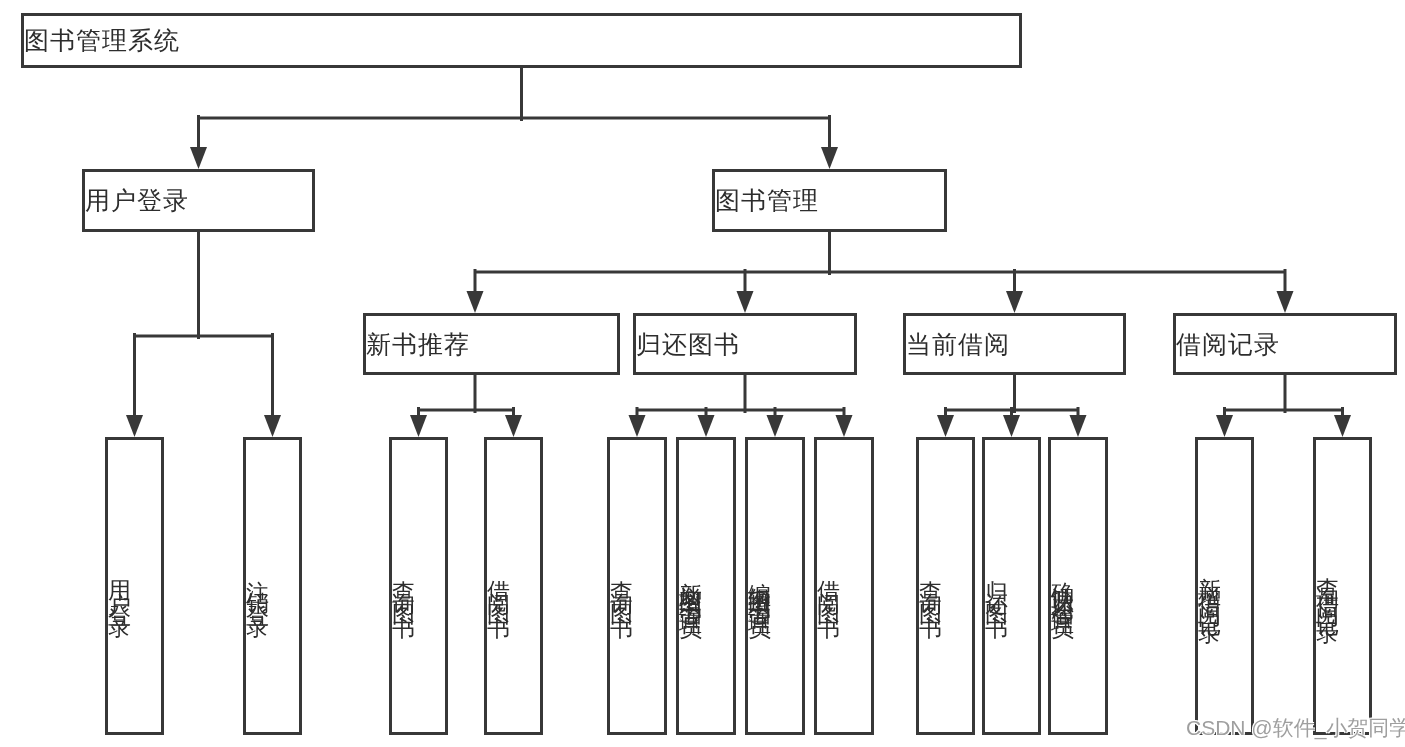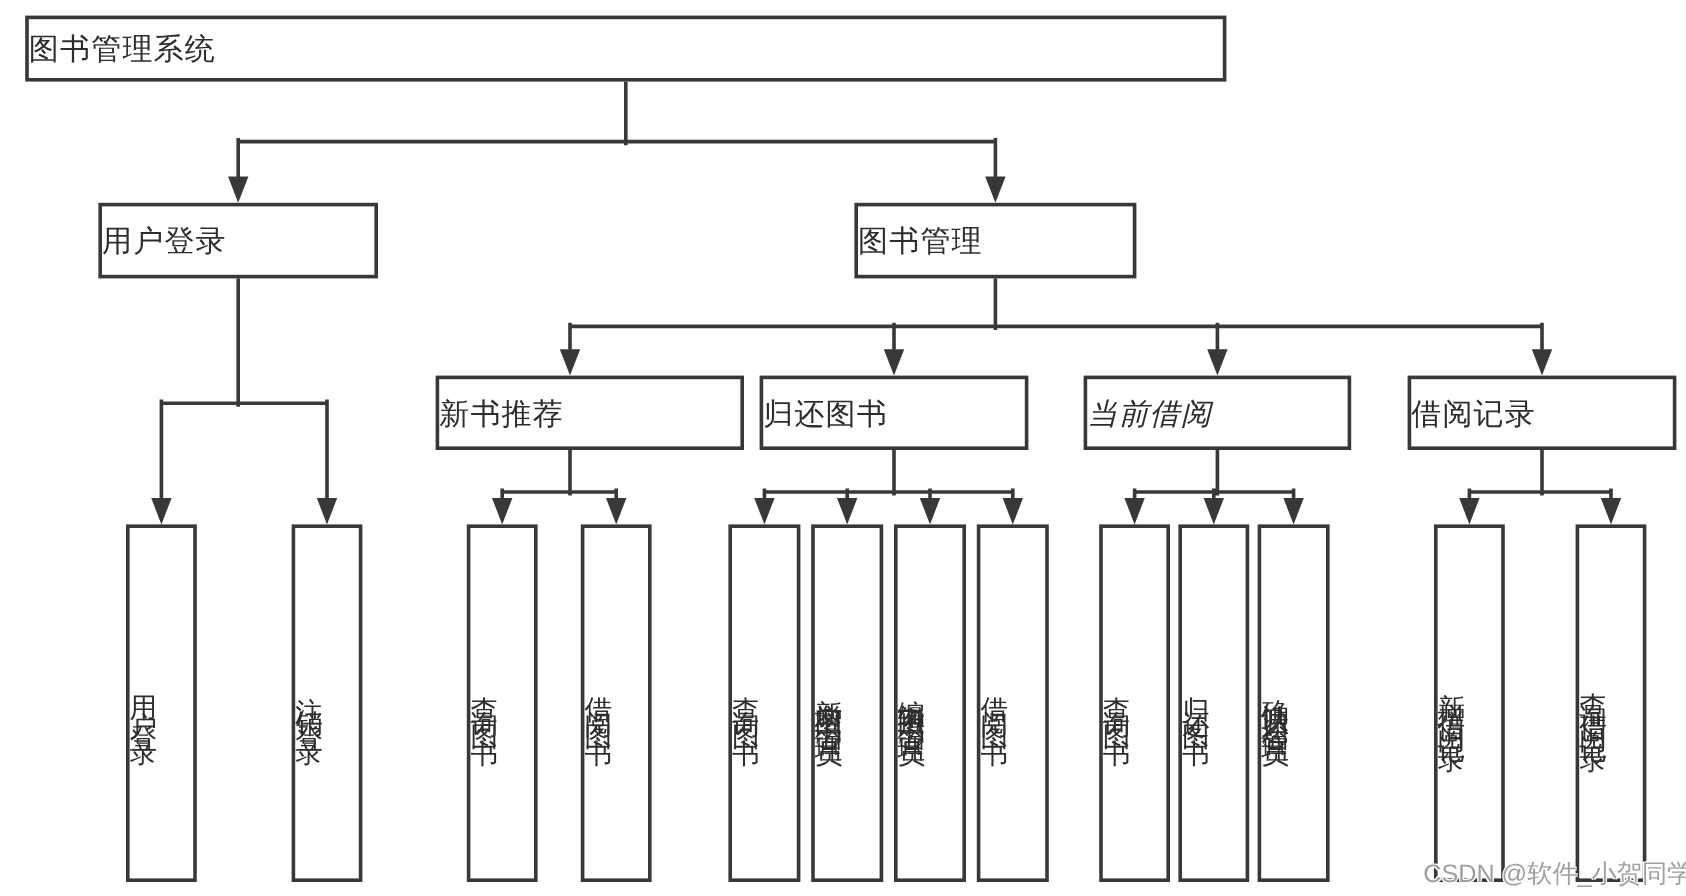--- a/index.html
+++ b/index.html
@@ -124,21 +124,21 @@
   <div class="hbox" style="left:712px; top:169px; width:235px; height:63px;">
     <span>图书管理</span>
   </div>
 
   <div class="hbox" style="left:363px; top:313px; width:257px; height:62px;">
     <span>新书推荐</span>
   </div>
   <div class="hbox" style="left:633px; top:313px; width:224px; height:62px;">
     <span>归还图书</span>
   </div>
-  <div class="hbox" style="left:903px; top:313px; width:223px; height:62px;font-style:italic;">
+  <div class="hbox" style="left:903px; top:313px; width:223px; height:62px;">
     <span>当前借阅</span>
   </div>
   <div class="hbox" style="left:1173px; top:313px; width:224px; height:62px;">
     <span>借阅记录</span>
   </div>
 
   <div class="vbox ls-wide" style="left:105px; width:59px;">
     <span>用户登录</span>
   </div>
   <div class="vbox ls-wide" style="left:243px; width:59px;">

